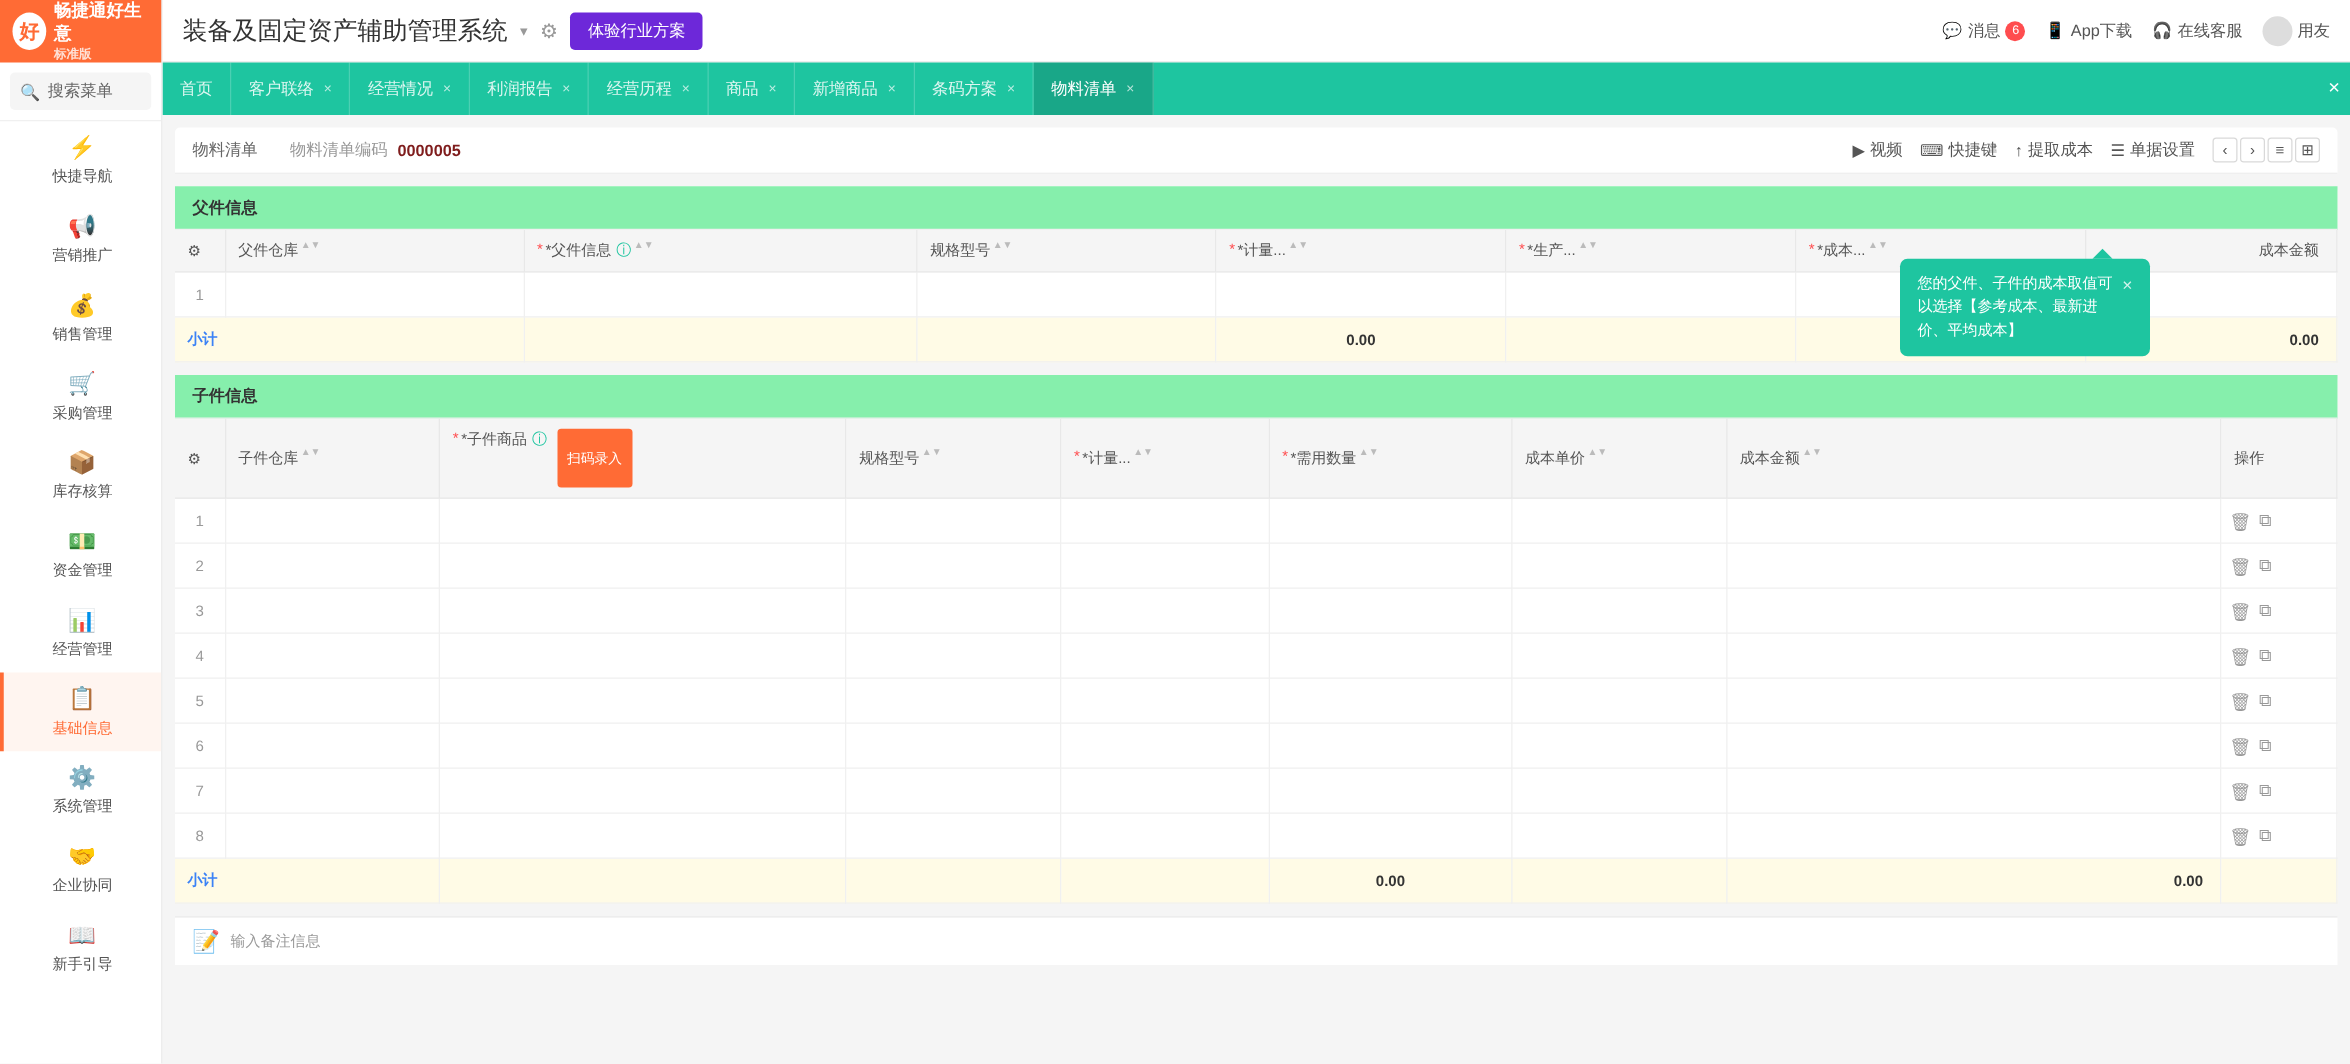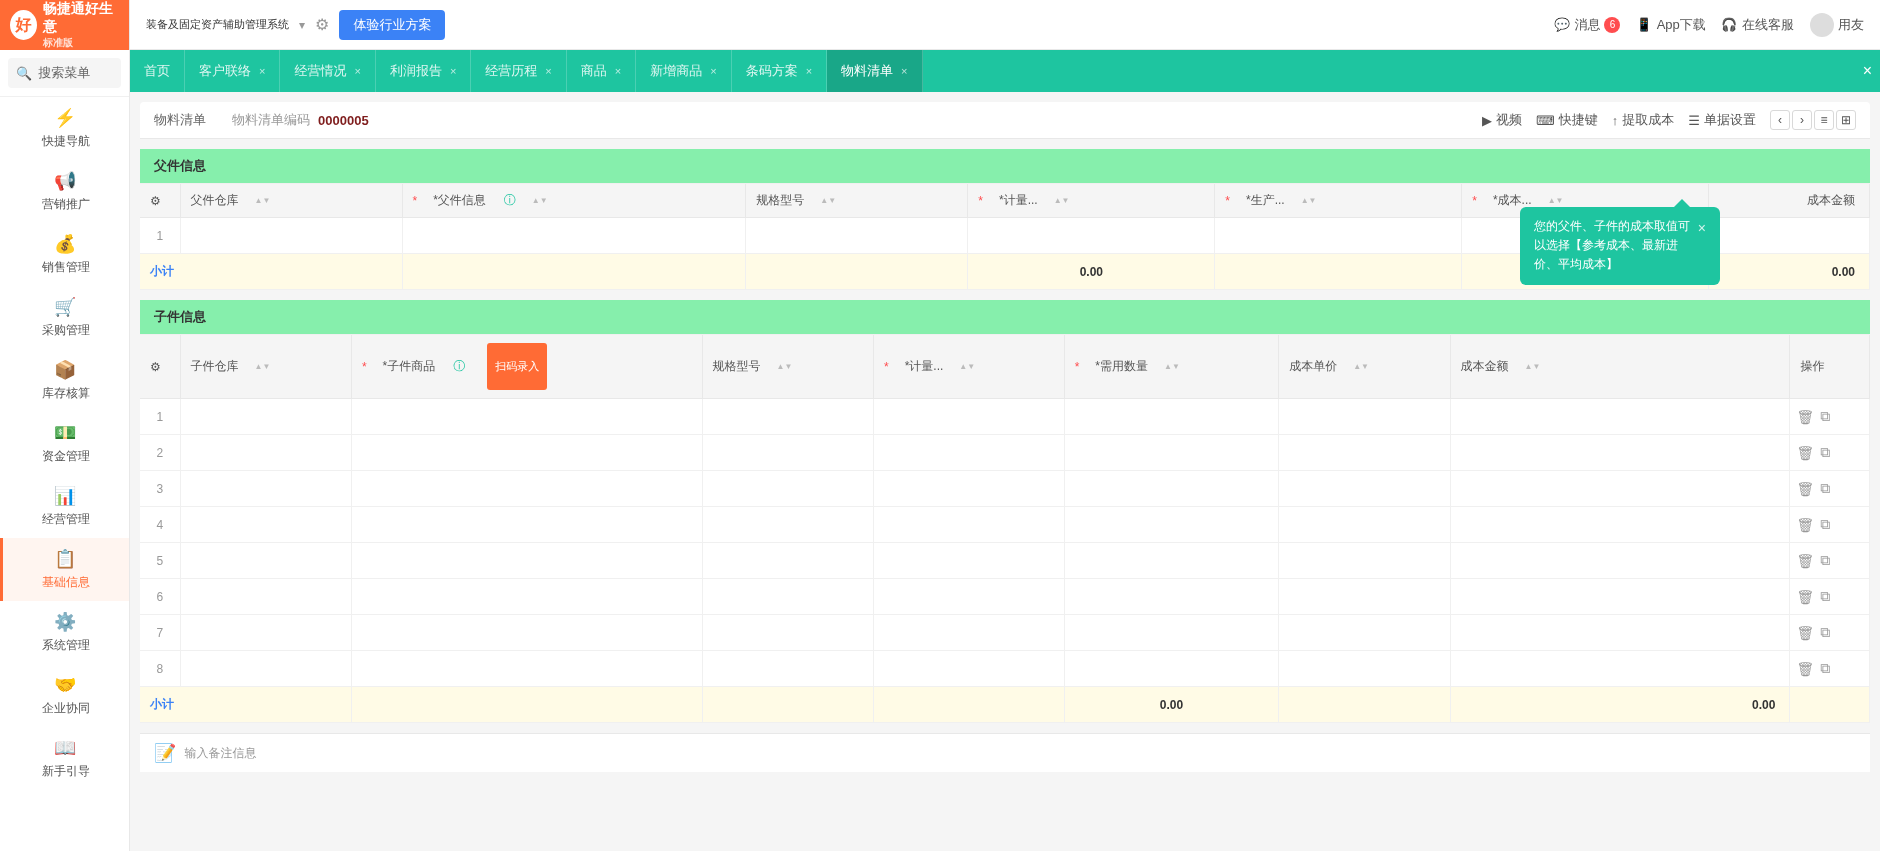--- a/index.html
+++ b/index.html
@@ -81,25 +81,25 @@
       background: #fff;
       height: 50px;
       display: flex;
       align-items: center;
       justify-content: space-between;
       padding: 0 16px;
       border-bottom: 1px solid #e8e8e8;
       flex-shrink: 0;
     }
     .topbar-left { display: flex; align-items: center; gap: 10px; }
-    .system-name { font-size: 11px; color: #333; }
+    .system-name { font-size: 20px; color: #333; }
     .arrow-icon { color: #999; font-size: 12px; }
     .settings-icon { color: #999; cursor: pointer; font-size: 16px; }
     .trial-btn {
-      background: #3b82f6;
+      background: #6d28d9;
       color: white;
       border: none;
       padding: 6px 14px;
       border-radius: 4px;
       cursor: pointer;
       font-size: 13px;
     }
     .topbar-right { display: flex; align-items: center; gap: 16px; color: #555; font-size: 13px; }
     .topbar-right .icon-item { display: flex; align-items: center; gap: 4px; cursor: pointer; }
     .badge {
@@ -231,21 +231,21 @@
 
     
     .bottom-section { background: #fff; padding: 8px 14px; border-top: 1px solid #e8e8e8; display: flex; align-items: center; gap: 8px; }
     .bottom-icon { color: #1ec5a0; font-size: 18px; }
     .bottom-text { color: #999; font-size: 12px; }
 
     
     .gear-col { width: 36px; text-align: center; }
 
     
-    .col-sort { display: flex; align-items: center; gap: 16px; }
+    .col-sort { display: flex; gap: 2px; }
     .sort-arrows { display: flex; flex-direction: column; font-size: 8px; color: #bbb; line-height: 0.9; }
 
     
     .nav-arrows { display: flex; align-items: center; gap: 2px; }
     .nav-arrow-btn {
       width: 20px;
       height: 20px;
       border: 1px solid #d9d9d9;
       background: white;
       border-radius: 3px;

